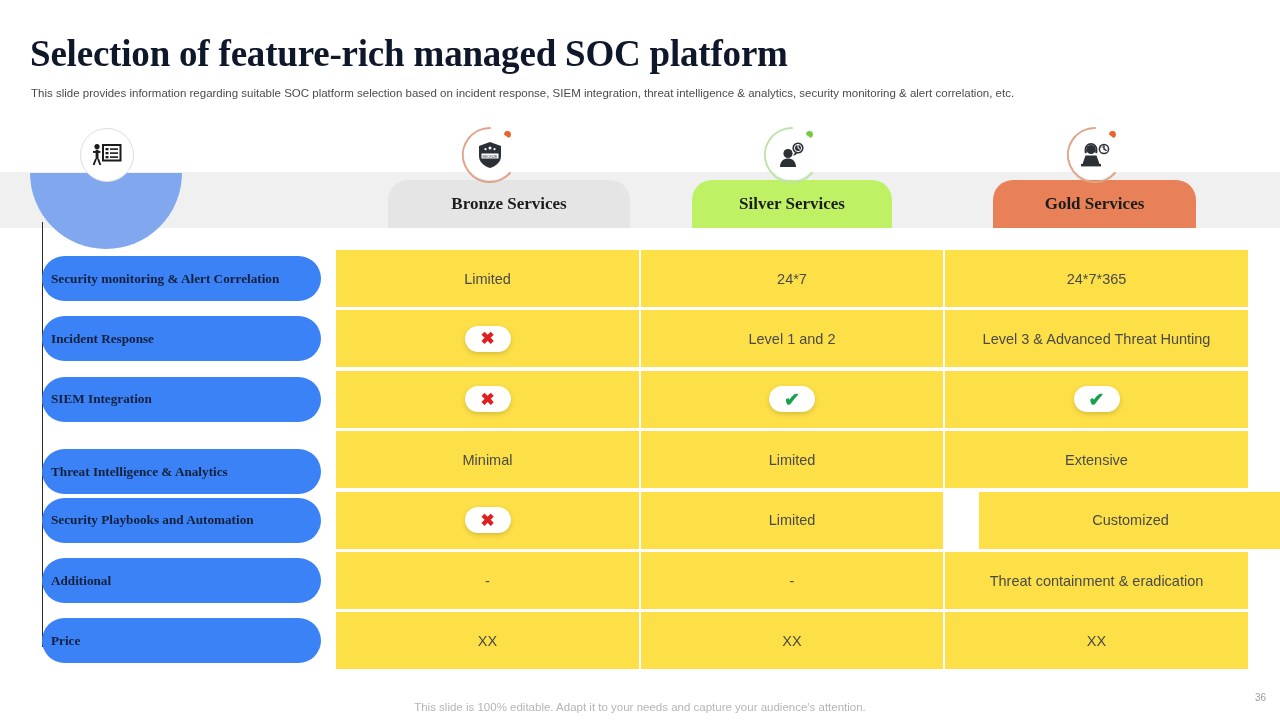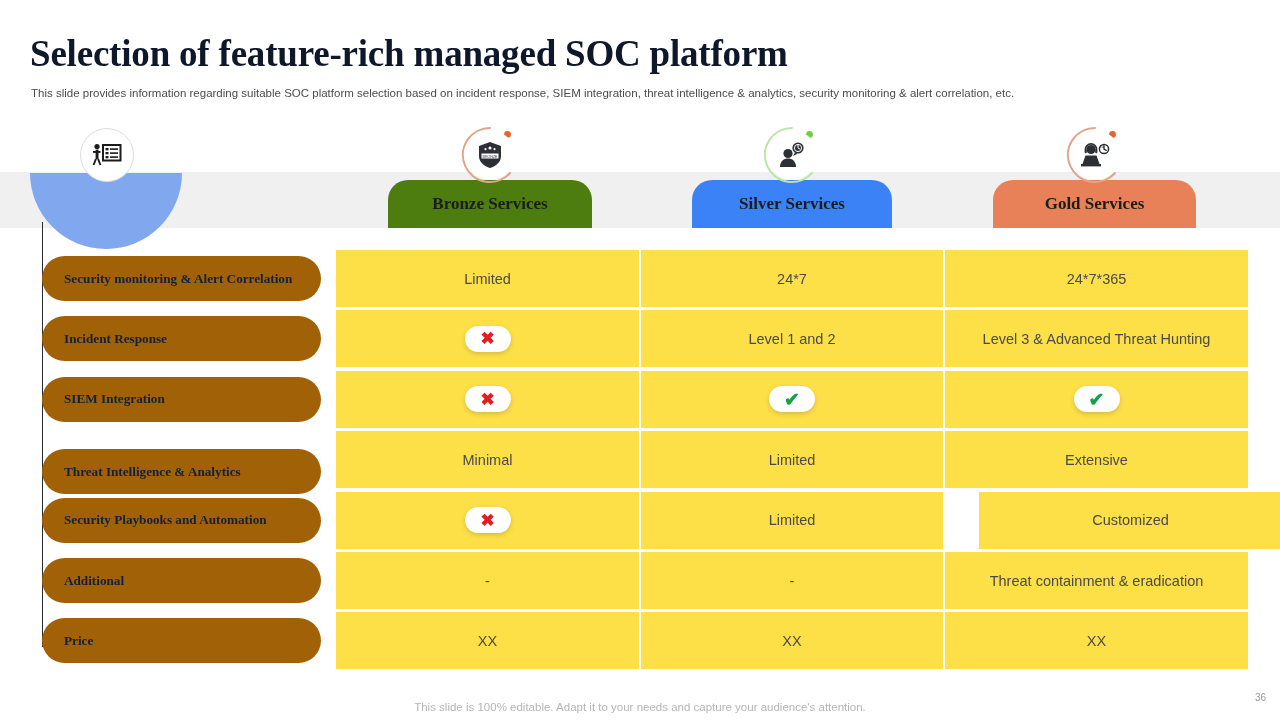--- a/index.html
+++ b/index.html
@@ -80,23 +80,23 @@
   .svc-ring .disc{
     position:absolute;left:5px;top:5px;width:50px;height:50px;
     background:#ffffff;border-radius:50%;
     display:flex;align-items:center;justify-content:center;
   }
   .svc-ring svg.ring{position:absolute;left:0;top:0;}
 
   
   .pill{
     position:absolute;left:42px;width:279px;height:45px;
-    background:#a16207;border-radius:23px;
+    background:#3b82f6;border-radius:23px;
     display:flex;align-items:center;
-    padding-left:22px;box-sizing:border-box;
+    padding-left:9px;box-sizing:border-box;
     font-family:"Liberation Serif", serif;
     font-weight:bold;font-size:13.2px;color:#13203c;
     z-index:2;
   }
 
   
   .cell{
     position:absolute;height:57px;
     background:#fde047;
     display:flex;align-items:center;justify-content:center;
@@ -148,41 +148,41 @@
       <rect x="11" y="3" width="17.5" height="15.5" fill="none" stroke="#1b1b1b" stroke-width="2"></rect>
       <rect x="13.5" y="6" width="3" height="2.3" fill="#1b1b1b"></rect>
       <rect x="13.5" y="10" width="3" height="2.3" fill="#1b1b1b"></rect>
       <rect x="13.5" y="14" width="3" height="2.3" fill="#1b1b1b"></rect>
       <rect x="18" y="6.3" width="8" height="1.6" fill="#1b1b1b"></rect>
       <rect x="18" y="10.3" width="8" height="1.6" fill="#1b1b1b"></rect>
       <rect x="18" y="14.3" width="8" height="1.6" fill="#1b1b1b"></rect>
     </svg>
   </div>
 
-  <div class="svc-head" id="head0" style="left: 388px; width: 204px; background: #4d7c0f;">
+  <div class="svc-head" id="head0" style="left: 388px; width: 242px; background: #e5e5e5;">
     <span>Bronze Services</span>
   </div>
   <div class="svc-ring" id="ring0" style="left: 459.5px;">
     <svg class="ring" width="60" height="60" viewBox="0 0 60 60" aria-hidden="true">
       <path d="M30 3 A27 27 0 1 0 50 48" fill="none" stroke="#e0a388" stroke-width="2" stroke-linecap="round"></path>
       <circle cx="47.5" cy="9.5" r="3.4" fill="#e8622a"></circle>
     </svg>
     <div class="disc">
       <svg width="26" height="28" viewBox="0 0 26 28" aria-hidden="true">
         <path d="M13 1 L24 5 L24 15 C24 21 19 25 13 27 C7 25 2 21 2 15 L2 5 Z" fill="#2b2f36"></path>
         <rect x="4.5" y="12.5" width="17" height="5" fill="#ffffff"></rect>
         <text x="13" y="16.8" font-size="3.6" text-anchor="middle" fill="#2b2f36" font-family="Liberation Sans, sans-serif">BRONZE</text>
         <circle cx="13" cy="7" r="1.5" fill="#ffffff"></circle>
         <circle cx="8.5" cy="8.2" r="1.1" fill="#ffffff"></circle>
         <circle cx="17.5" cy="8.2" r="1.1" fill="#ffffff"></circle>
       </svg>
     </div>
   </div>
 
-  <div class="svc-head" id="head1" style="left: 692px; width: 200px; background: #3b82f6;">
+  <div class="svc-head" id="head1" style="left: 692px; width: 200px; background: #bef264;">
     <span>Silver Services</span>
   </div>
   <div class="svc-ring" id="ring1" style="left: 762px;">
     <svg class="ring" width="60" height="60" viewBox="0 0 60 60" aria-hidden="true">
       <path d="M30 3 A27 27 0 1 0 50 48" fill="none" stroke="#bde3a8" stroke-width="2" stroke-linecap="round"></path>
       <circle cx="47.5" cy="9.5" r="3.4" fill="#7ac943"></circle>
     </svg>
     <div class="disc">
       <svg width="28" height="26" viewBox="0 0 28 26" aria-hidden="true">
         <circle cx="10" cy="11.5" r="4.6" fill="#2b2f36"></circle>

